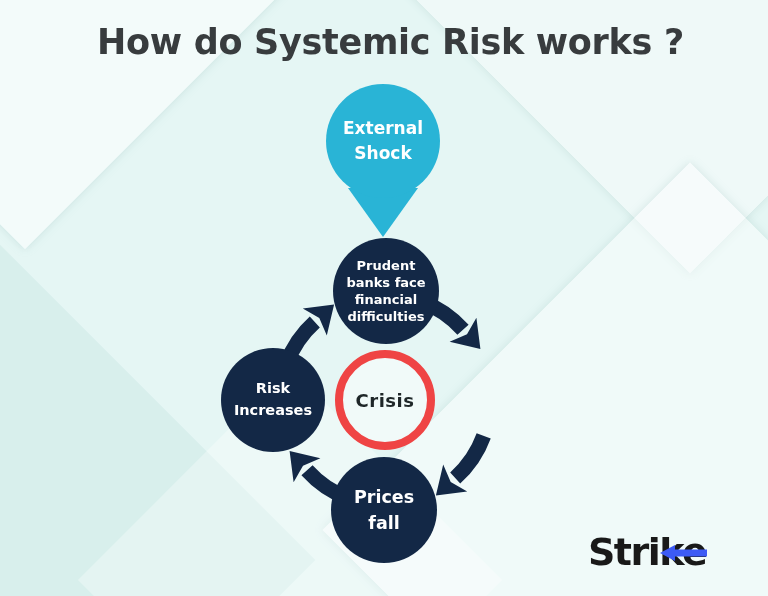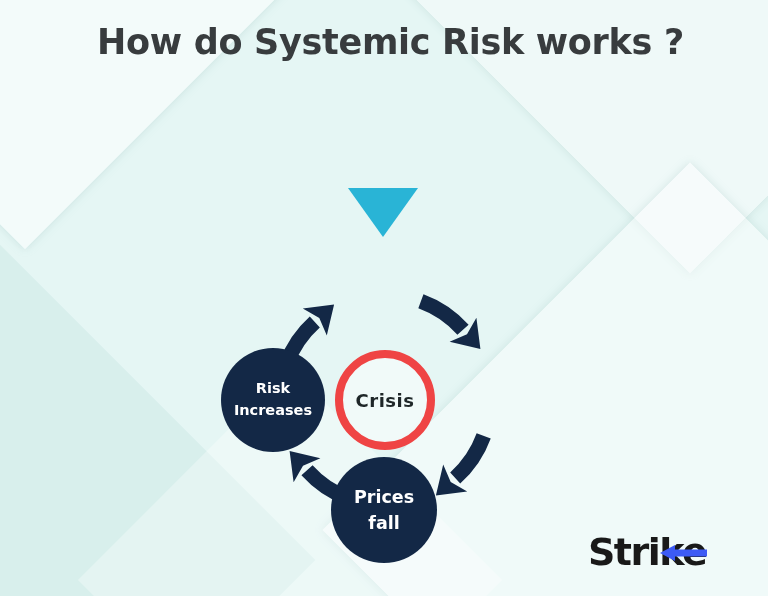--- a/index.html
+++ b/index.html
@@ -88,21 +88,27 @@
       <polygon points="435.9,495.4 443.2,464.6 450.7,482.0 467.2,491.4"></polygon>
 
       <path d="M349.1 498.7 A105 105 0 0 1 307.0 470.2" fill="none" stroke="#132846" stroke-width="15"></path>
       <polygon points="289.6,450.9 320.4,458.2 303.0,465.7 293.6,482.2"></polygon>
 
       <path d="M286.3 364.1 A105 105 0 0 1 314.8 322.0" fill="none" stroke="#132846" stroke-width="15"></path>
       <polygon points="334.1,304.6 326.8,335.4 319.3,318.0 302.8,308.6"></polygon>
     </g>
   </svg>
 
+  <div class="shock-circle">
+    <span>External Shock</span>
+  </div>
 
+  <div class="node node-top">
+    <span>Prudent banks face financial difficulties</span>
+  </div>
   <div class="node node-left">
     <span>Risk Increases</span>
   </div>
   <div class="node node-bottom">
     <span>Prices fall</span>
   </div>
 
   <div class="crisis-ring">
     <span>Crisis</span>
   </div>

